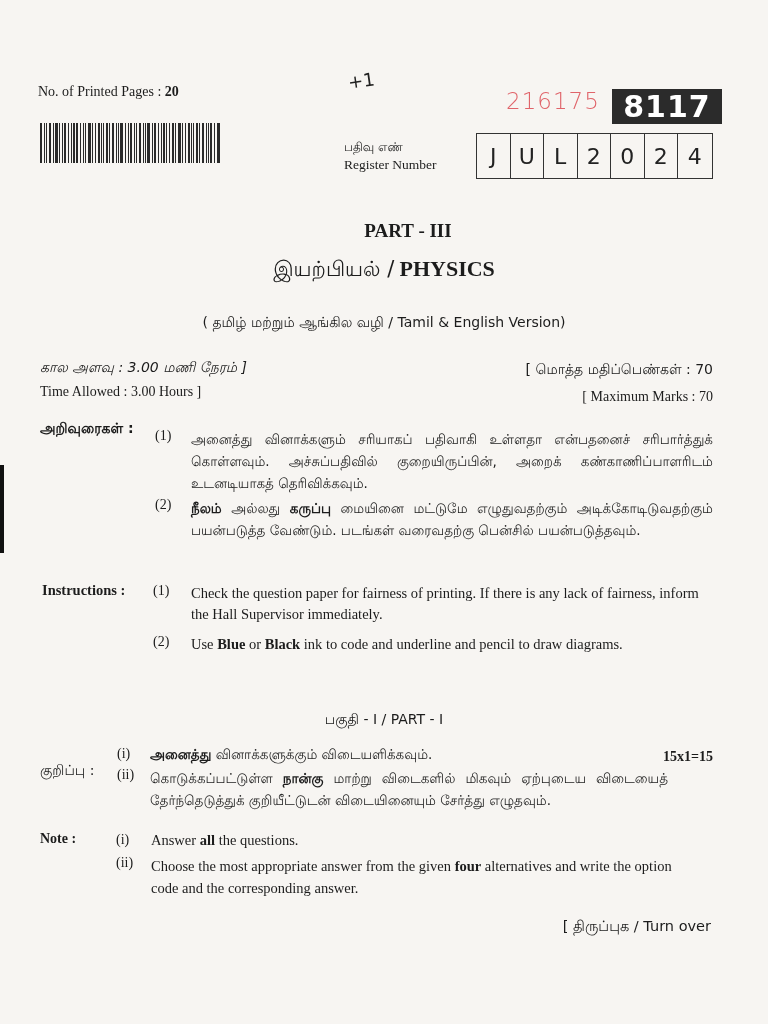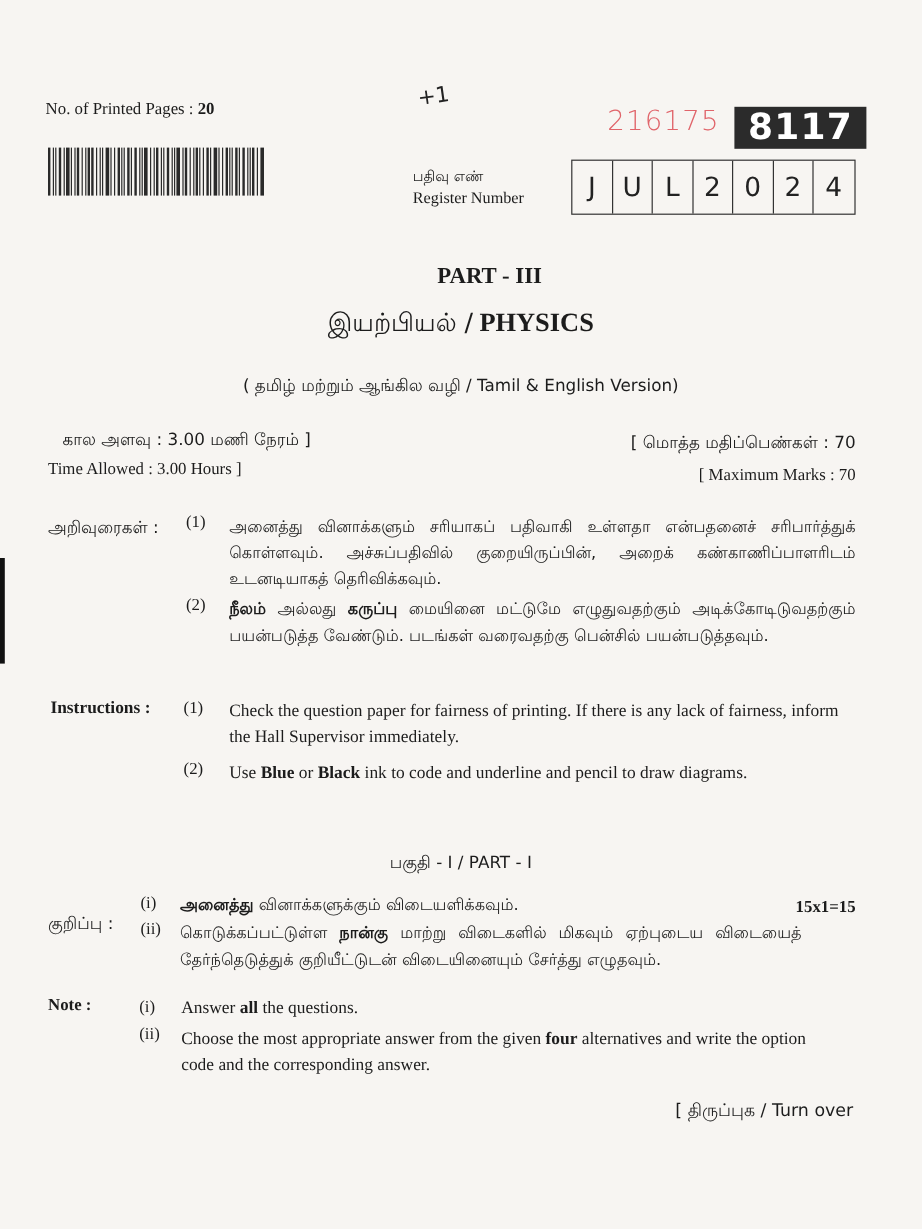--- a/index.html
+++ b/index.html
@@ -29,26 +29,26 @@
   #reg-boxes .cell { width:33.5px; height:44px; border-right:1.5px solid #333; box-sizing:border-box;
     display:flex; align-items:center; justify-content:center; font-family:"DejaVu Sans", sans-serif; font-size:22px; color:#222; }
   #reg-boxes .cell:last-child { border-right:none; }
 
   #part-title { left:0; width:768px; top:220px; text-align:center; font-size:19px; font-weight:bold;padding-left:24px; }
   #subject { left:0; width:768px; top:256px; text-align:center; font-size:21px; }
   #subject .en { font-weight:bold; font-family:"Liberation Serif", serif; font-size:22px;}
   #version { left:0; width:768px; top:314px; text-align:center; font-size:14px; }
 
   .tl { font-size:14px; }
-  #time-ta { left:52px; top:359px; }
+  #time-ta { left:40px; top:359px;font-style:italic; }
   #time-en { left:40px; top:384px; }
   #marks-ta { right:55px; top:361px; }
   #marks-en { right:55px; top:389px; }
 
-  #tamil-label { left:40px; top:432px; font-size:14px; }
+  #tamil-label { left:40px; top:420px; font-size:14px;font-weight:bold; }
   #tnum1 { left:155px; top:428px; font-size:14px;}
   #tbody1 { left:191px; top:428px; width:522px; font-size:13.5px; line-height:22px; text-align:justify; text-align-last:left; }
   #tnum2 { left:155px; top:497px; font-size:14px;}
   #tbody2 { left:191px; top:497px; width:522px; font-size:13.5px; line-height:22px; text-align:justify; text-align-last:left; }
 
   #en-label { left:42px; top:582px; font-size:14.5px; font-weight:bold; }
   #enum1 { left:153px; top:583px; font-size:14px;}
   #ebody1 { left:191px; top:583px; width:525px; font-size:14.5px; line-height:21px; }
   #enum2 { left:153px; top:634px; font-size:14px;}
   #ebody2 { left:191px; top:634px; width:525px; font-size:14.5px; line-height:21px; }

